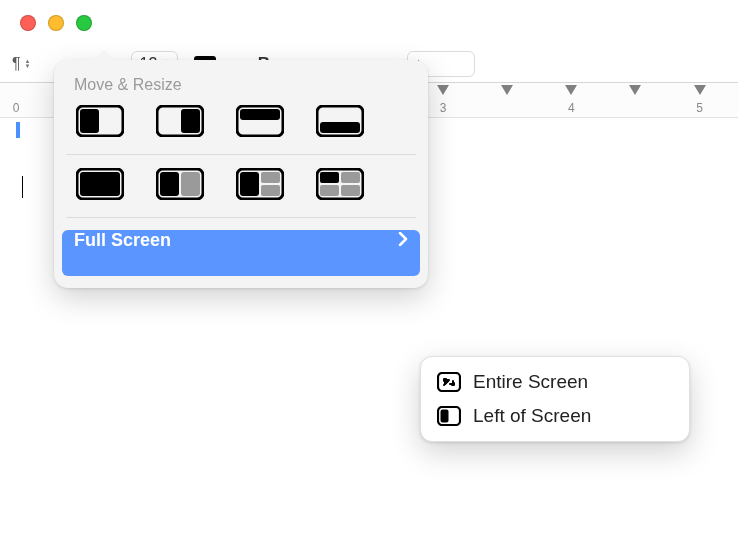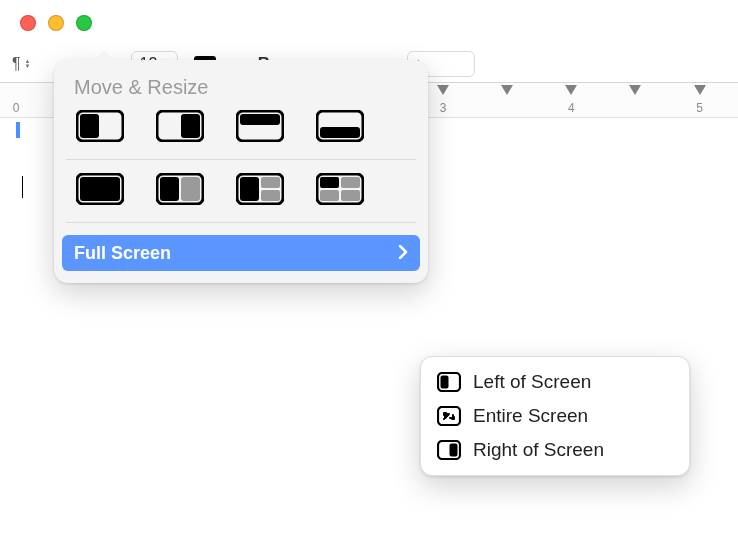--- a/index.html
+++ b/index.html
@@ -20,26 +20,26 @@
   .bold-b{font-size:17px;font-weight:700;color:#333;}
   .ruler{height:34px;border-bottom:1px solid #e2e2e2;position:relative;background:#fcfcfc;}
   .ruler-body{position:absolute;left:16px;right:10px;top:0;bottom:0;}
   .tick-label{position:absolute;bottom:2px;font-size:12px;color:#8a8a8a;transform:translateX(-50%);}
   .tab-marker{position:absolute;top:2px;width:0;height:0;border-left:6px solid transparent;border-right:6px solid transparent;border-top:10px solid #808080;transform:translateX(-50%);}
   .indent-bar{position:absolute;left:16px;top:122px;width:4px;height:16px;background:#4a90ff;}
   .cursor{position:absolute;left:22px;top:176px;width:1px;height:22px;background:#000;}
   
   .popover{position:absolute;left:54px;top:60px;width:350px;background:#f4f4f4;border-radius:14px;box-shadow:0 1px 3px rgba(0,0,0,0.12),0 10px 30px rgba(0,0,0,0.18);padding:14px 12px 4px 12px;}
   .popover::before{content:"";position:absolute;top:-10px;left:40px;width:0;height:0;border-left:10px solid transparent;border-right:10px solid transparent;border-bottom:10px solid #f4f4f4;}
-  .sect-label{font-size:20px;color:#9a9a9a;font-weight:500;margin:2px 0 10px 8px;}
+  .sect-label{font-size:16px;color:#9a9a9a;font-weight:500;margin:2px 0 10px 8px;}
   .grid{display:flex;gap:28px;padding:0 8px 14px 8px;}
   .tile{width:52px;height:34px;display:flex;align-items:center;justify-content:center;}
   .tile svg{width:48px;height:32px;}
   .divider{height:1px;background:#dcdcdc;margin:2px 0 12px 0;}
-  .fullscreen-row{display:flex;align-items:center;background:#5b95ff;color:#fff;border-radius:6px;height:36px;padding:0 12px;margin:6px -4px 8px -4px;font-size:18px;font-weight:600;}
+  .fullscreen-row{display:flex;background:#5b95ff;color:#fff;border-radius:6px;height:46px;padding:0 12px;margin:6px -4px 8px -4px;font-size:18px;font-weight:600;}
   .fullscreen-row .chev{margin-left:auto;}
   
   .submenu{position:absolute;left:420px;top:356px;width:256px;background:#fff;border:1px solid #e0e0e0;border-radius:12px;box-shadow:0 1px 3px rgba(0,0,0,0.12),0 10px 30px rgba(0,0,0,0.18);padding:8px 6px;}
   .subitem{display:flex;align-items:center;gap:12px;height:34px;padding:0 10px;font-size:19px;color:#222;border-radius:6px;}
   .subitem svg{width:24px;height:20px;}
 </style>
 </head>
 <body>
 
 <div class="window">
@@ -162,38 +162,31 @@
             <path d="M2 1 L8 7 L2 13" fill="none" stroke="#fff" stroke-width="2.5" stroke-linecap="round" stroke-linejoin="round"></path>
           </svg>
       </span>
     </div>
   </div>
 
   <div class="submenu">
     <div class="subitem">
       <svg viewBox="0 0 24 20">
           <rect x="1" y="1" width="22" height="18" rx="4" fill="none" stroke="#000" stroke-width="2.2"></rect>
-          <rect x="3.5" y="3.5" width="8" height="13" rx="2" fill="#000"></rect>
-        </svg>
-      <span>Left of Screen</span>
-    </div>
-    <div class="subitem">
-      <svg viewBox="0 0 24 20">
-          <rect x="1" y="1" width="22" height="18" rx="4" fill="none" stroke="#000" stroke-width="2.2"></rect>
           <path d="M8 12 L12 8 M8 8 l0 3 M8 8 l3 0 M16 12 l0 -3 M16 12 l-3 0" stroke="#000" stroke-width="2" fill="none" stroke-linecap="round"></path>
           <path d="M7 13 L11 9" stroke="#000" stroke-width="2" stroke-linecap="round"></path>
           <path d="M13 11 L17 7" stroke="#000" stroke-width="0"></path>
           <path d="M9 7 L7 7 L7 9" stroke="#000" stroke-width="2" fill="none" stroke-linecap="round" stroke-linejoin="round"></path>
           <path d="M15 13 L17 13 L17 11" stroke="#000" stroke-width="2" fill="none" stroke-linecap="round" stroke-linejoin="round"></path>
           <line x1="8" y1="8" x2="16" y2="12" stroke="none"></line>
         </svg>
       <span>Entire Screen</span>
     </div>
     <div class="subitem">
       <svg viewBox="0 0 24 20">
           <rect x="1" y="1" width="22" height="18" rx="4" fill="none" stroke="#000" stroke-width="2.2"></rect>
-          <rect x="12.5" y="3.5" width="8" height="13" rx="2" fill="#000"></rect>
+          <rect x="3.5" y="3.5" width="8" height="13" rx="2" fill="#000"></rect>
         </svg>
-      <span>Right of Screen</span>
+      <span>Left of Screen</span>
     </div>
   </div>
 
 </div>
 
 </body></html>

